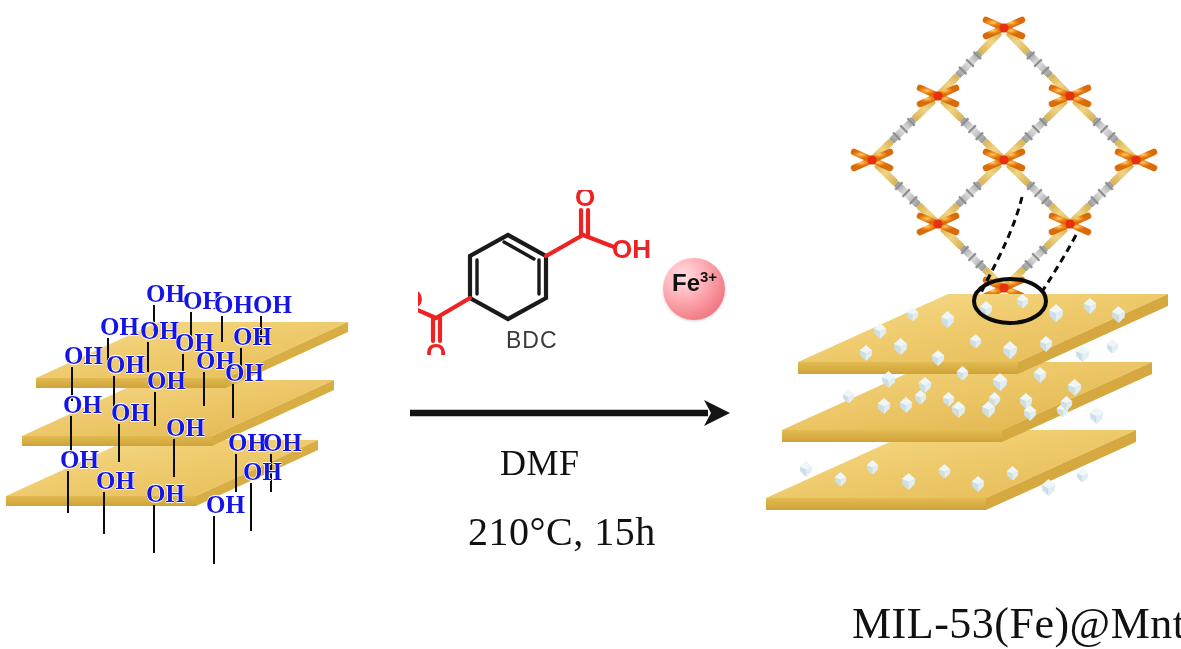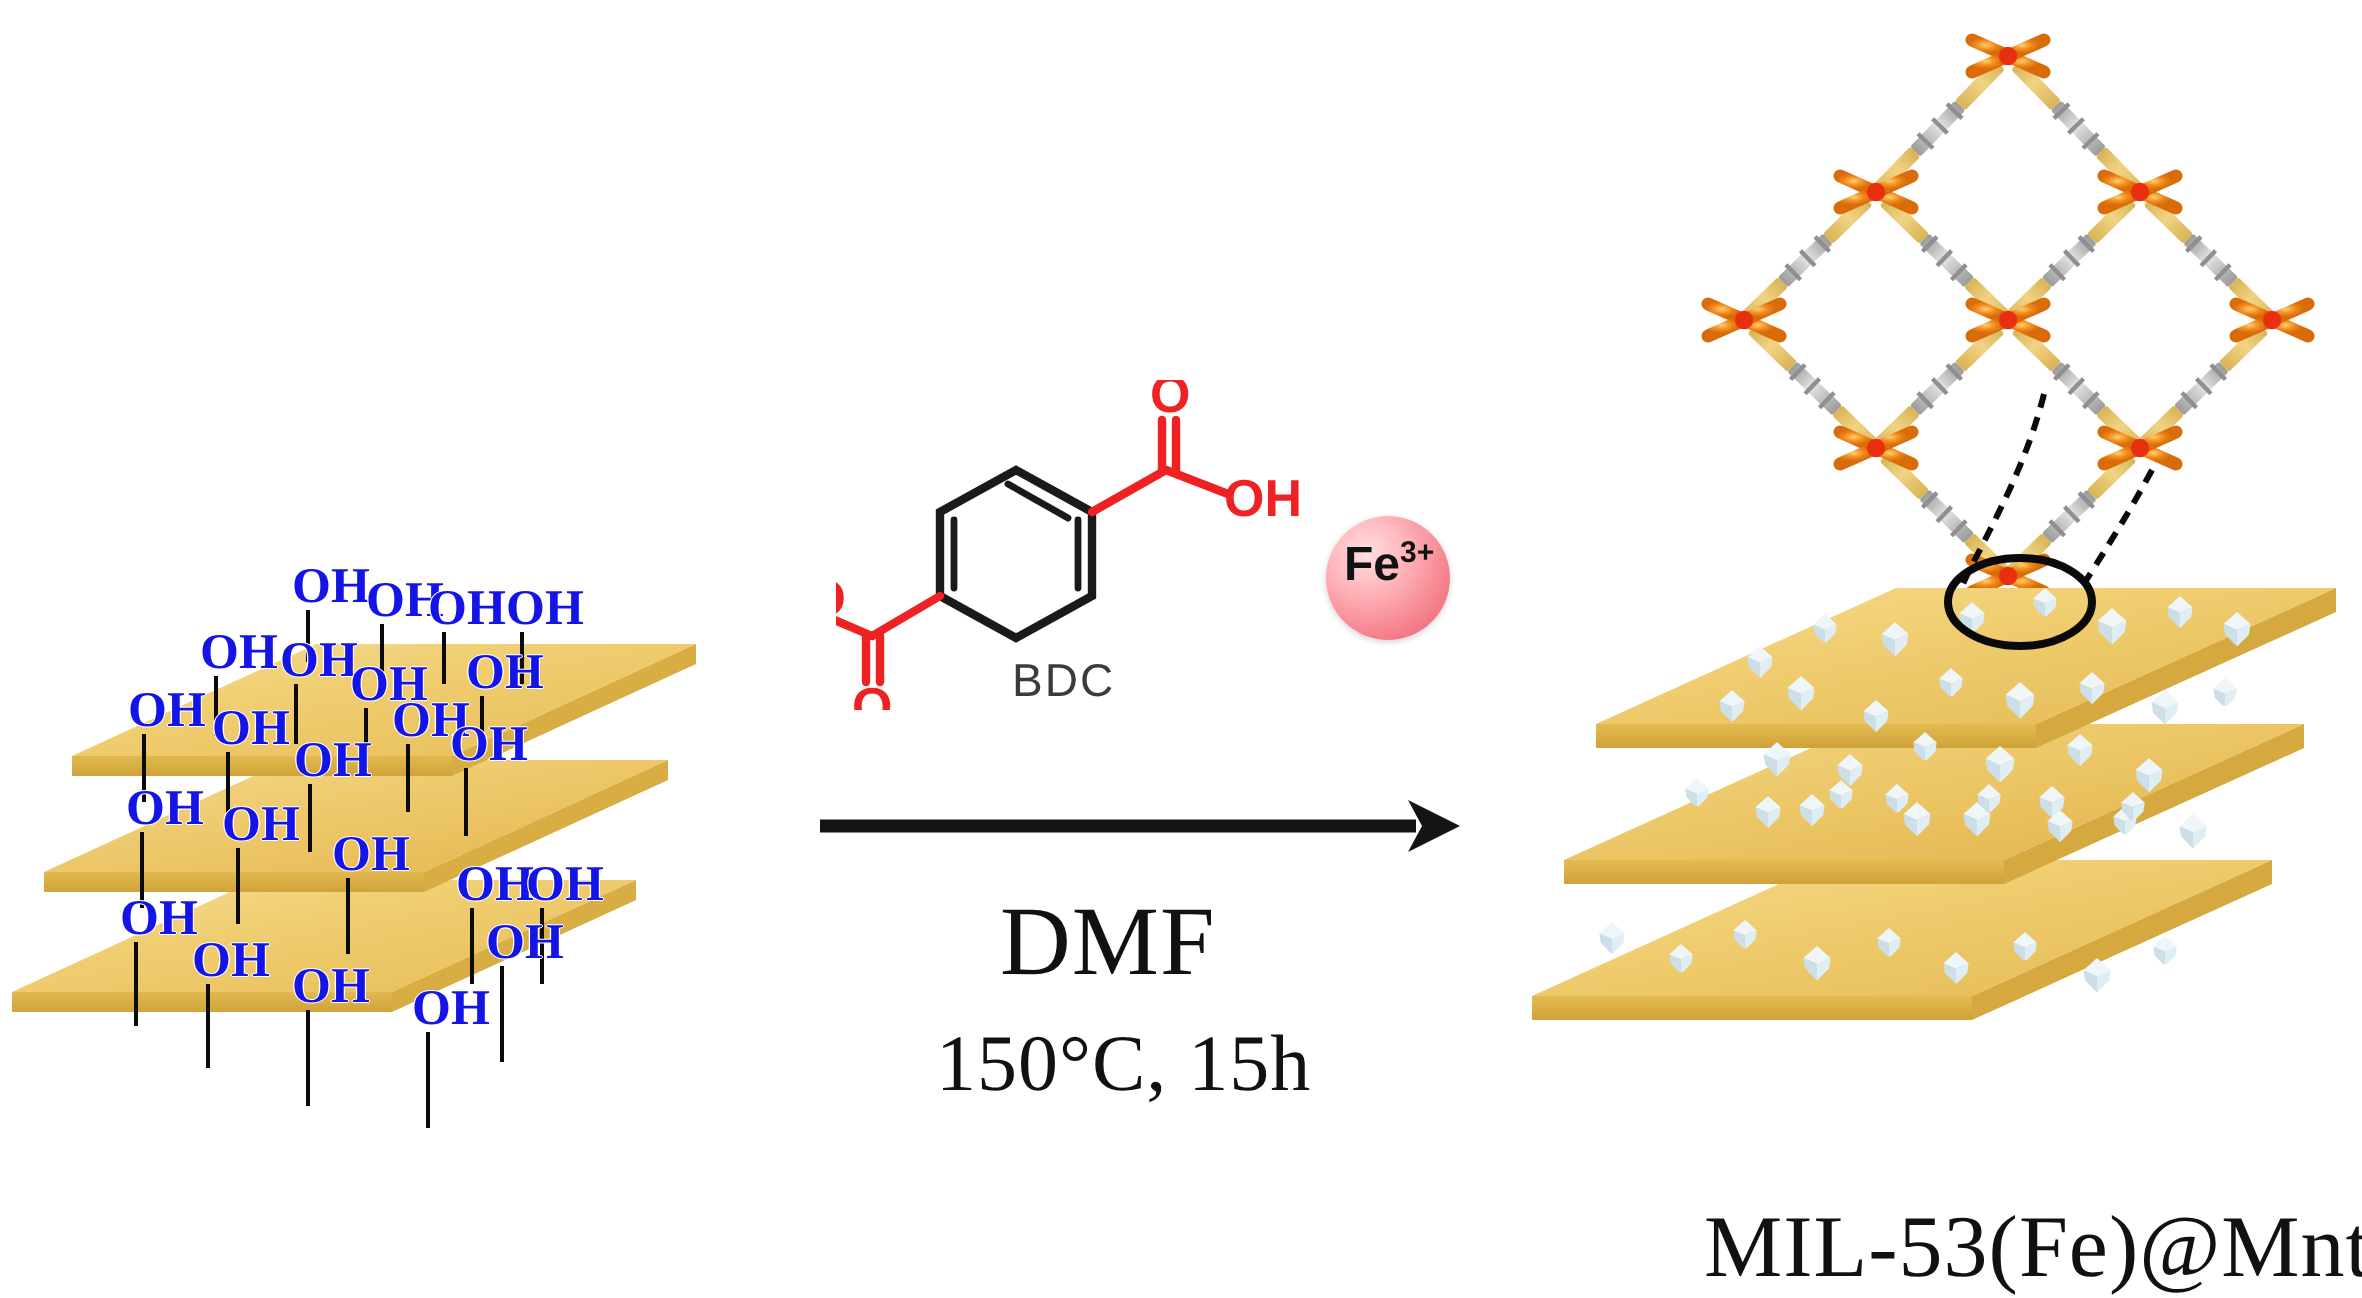--- a/index.html
+++ b/index.html
@@ -14,21 +14,21 @@
 
   
   .label-serif{
     font-family:"Liberation Serif", serif;
     color:#111111;
     white-space:nowrap;
     letter-spacing:.5px;
   }
   #mnt-label{left:96px;top:575px;font-size:44px;}
   #product-label{left:852px;top:598px;font-size:44px;}
-  #dmf-label{left:500px;top:442px;font-size:49px;}
+  #dmf-label{left:500px;top:442px;font-size:36px;}
   #temp-label{left:468px;top:508px;font-size:40px;}
 
   .label-sans{
     font-family:"Liberation Sans", sans-serif;
     color:#3b3b3b;
     white-space:nowrap;
     font-size:23px;
     letter-spacing:1px;
   }
   #bdc-label{left:506px;top:327px;}
@@ -223,21 +223,21 @@
   </div>
 
   <div class="abs" id="rxn-arrow">
     <svg width="330" height="34" viewBox="0 0 330 34">
       <line x1="2" y1="17" x2="300" y2="17" stroke="#141414" stroke-width="6.5"></line>
       <polygon points="296,4 322,17 296,30 303,17" fill="#141414"></polygon>
     </svg>
   </div>
 
   <div class="abs label-serif" id="dmf-label">DMF</div>
-  <div class="abs label-serif" id="temp-label">150°C, 15h</div>
+  <div class="abs label-serif" id="temp-label">210°C, 15h</div>
 
   <div class="abs" style="left:840px;top:0px;">
     <svg id="mof-svg" width="341" height="310" viewBox="0 0 341 310">
       <defs>
         <linearGradient id="linkYellow" x1="0" y1="0" x2="1" y2="0">
           <stop offset="0%" stop-color="#d9b356"></stop>
           <stop offset="45%" stop-color="#f0d484"></stop>
           <stop offset="100%" stop-color="#d9b356"></stop>
         </linearGradient>
         <linearGradient id="linkGrey" x1="0" y1="0" x2="1" y2="0">

